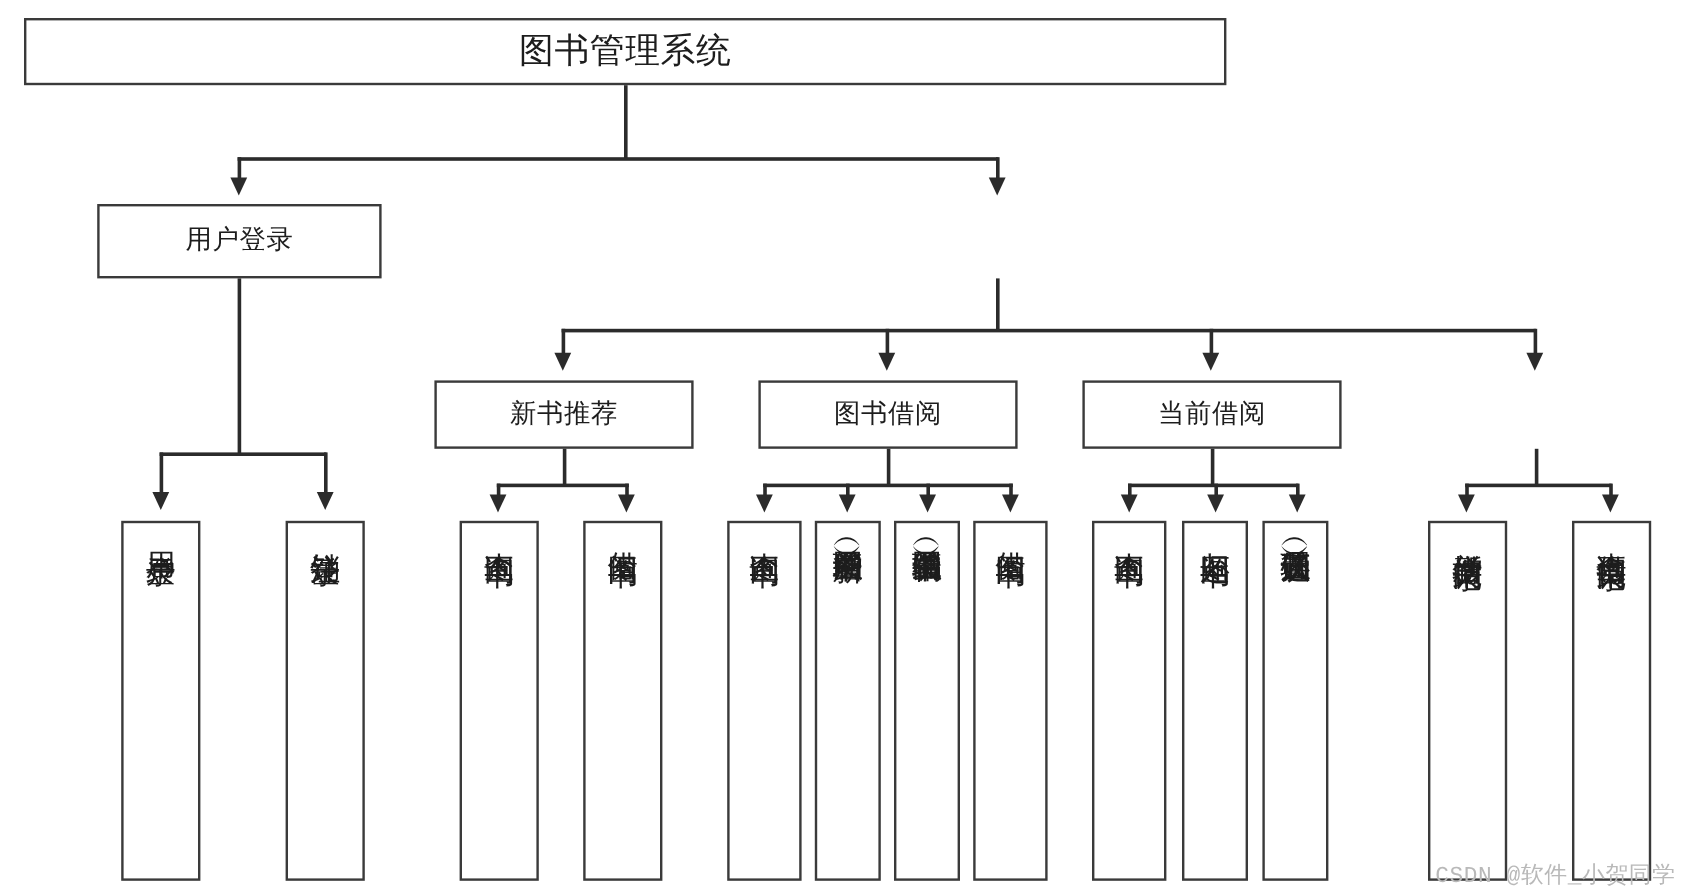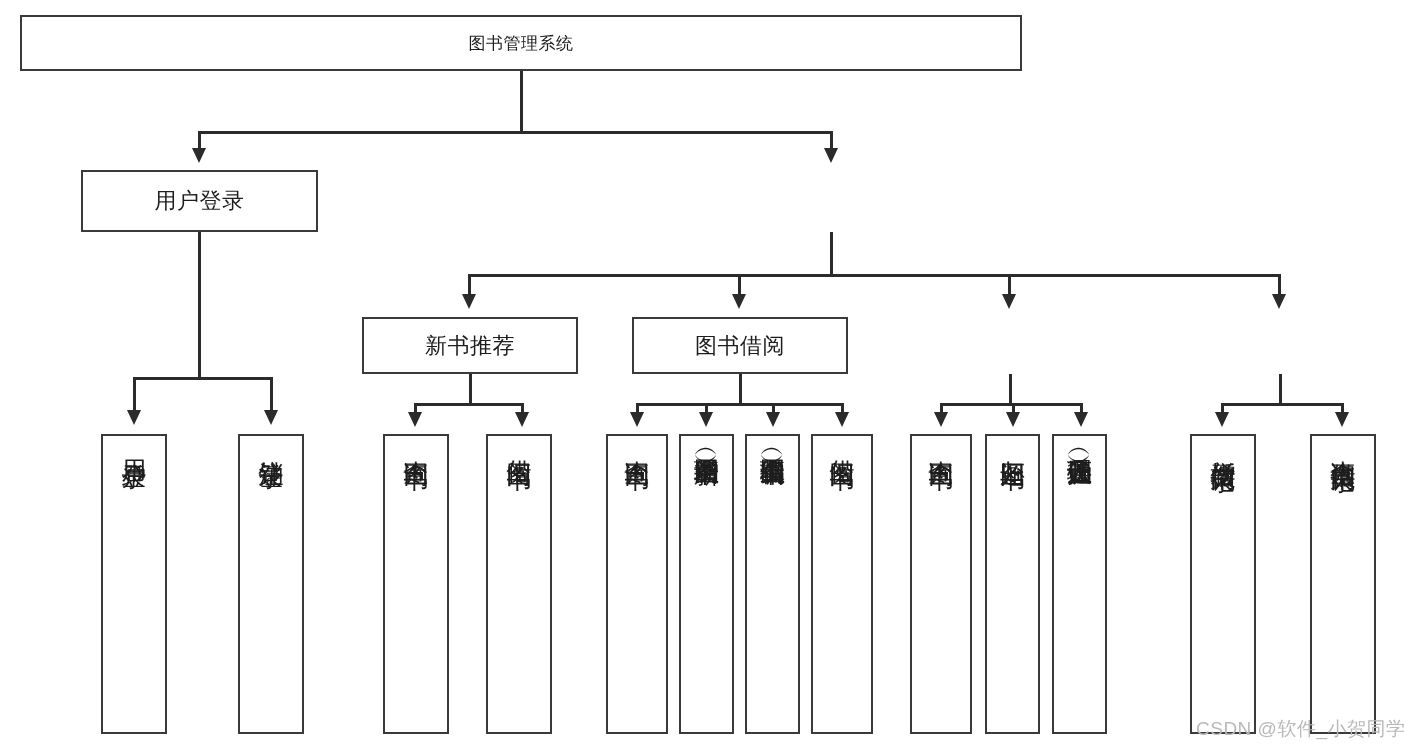--- a/index.html
+++ b/index.html
@@ -33,21 +33,21 @@
     display: block;
     text-align: center;
     line-height: 1.08;
     letter-spacing: 0.5px;
   }
   
   .node.horiz .lbl {
     writing-mode: horizontal-tb;
     font-size: 22px;
   }
-  .node.root .lbl { font-size: 17px; }
+  .node.root .lbl { font-size: 29px; }
 
   
   .node.vert {
     align-items: flex-start;
     justify-content: center;
     padding-top: 4px;
   }
   .node.vert .lbl {
     writing-mode: vertical-rl;
     text-orientation: upright;
@@ -78,21 +78,21 @@
     border-top: 15px solid #2b2b2b;
   }
 
   
   #watermark {
     position: absolute;
     font-size: 19px;
     color: #b9b9b9;
     white-space: nowrap;
     letter-spacing: 0.5px;
-    font-family: Liberation Sans, sans-serif;
+    font-family: Liberation Mono, monospace;
   }
 </style>
 </head>
 <body>
 
 <div id="canvas">
 
   <div class="node root horiz" style="left:20px; top:15px; width:1002px; height:56px;">
     <span class="lbl">图书管理系统</span>
   </div>
@@ -126,20 +126,23 @@
   <div class="arrow" style="left:1002px; top:294px;"></div>
   <div class="ln vln" style="left:1278px; top:274px; height:22px;"></div>
   <div class="arrow" style="left:1272px; top:294px;"></div>
 
   <div class="node horiz" style="left:362px; top:317px; width:216px; height:57px;">
     <span class="lbl">新书推荐</span>
   </div>
   <div class="node horiz" style="left:632px; top:317px; width:216px; height:57px;">
     <span class="lbl">图书借阅</span>
   </div>
+  <div class="node horiz" style="left:902px; top:317px; width:216px; height:57px;">
+    <span class="lbl">当前借阅</span>
+  </div>
 
   <div class="ln vln" style="left:469px; top:374px; width:2.5px; height:31px;"></div>
   <div class="ln hln" style="left:414px; top:403px; width:110px;"></div>
   <div class="ln vln" style="left:414px; top:403px; height:12px;"></div>
   <div class="arrow" style="left:408px; top:412px;"></div>
   <div class="ln vln" style="left:521px; top:403px; height:12px;"></div>
   <div class="arrow" style="left:515px; top:412px;"></div>
 
   <div class="ln vln" style="left:739px; top:374px; height:31px;"></div>
   <div class="ln hln" style="left:636px; top:403px; width:208px;"></div>

